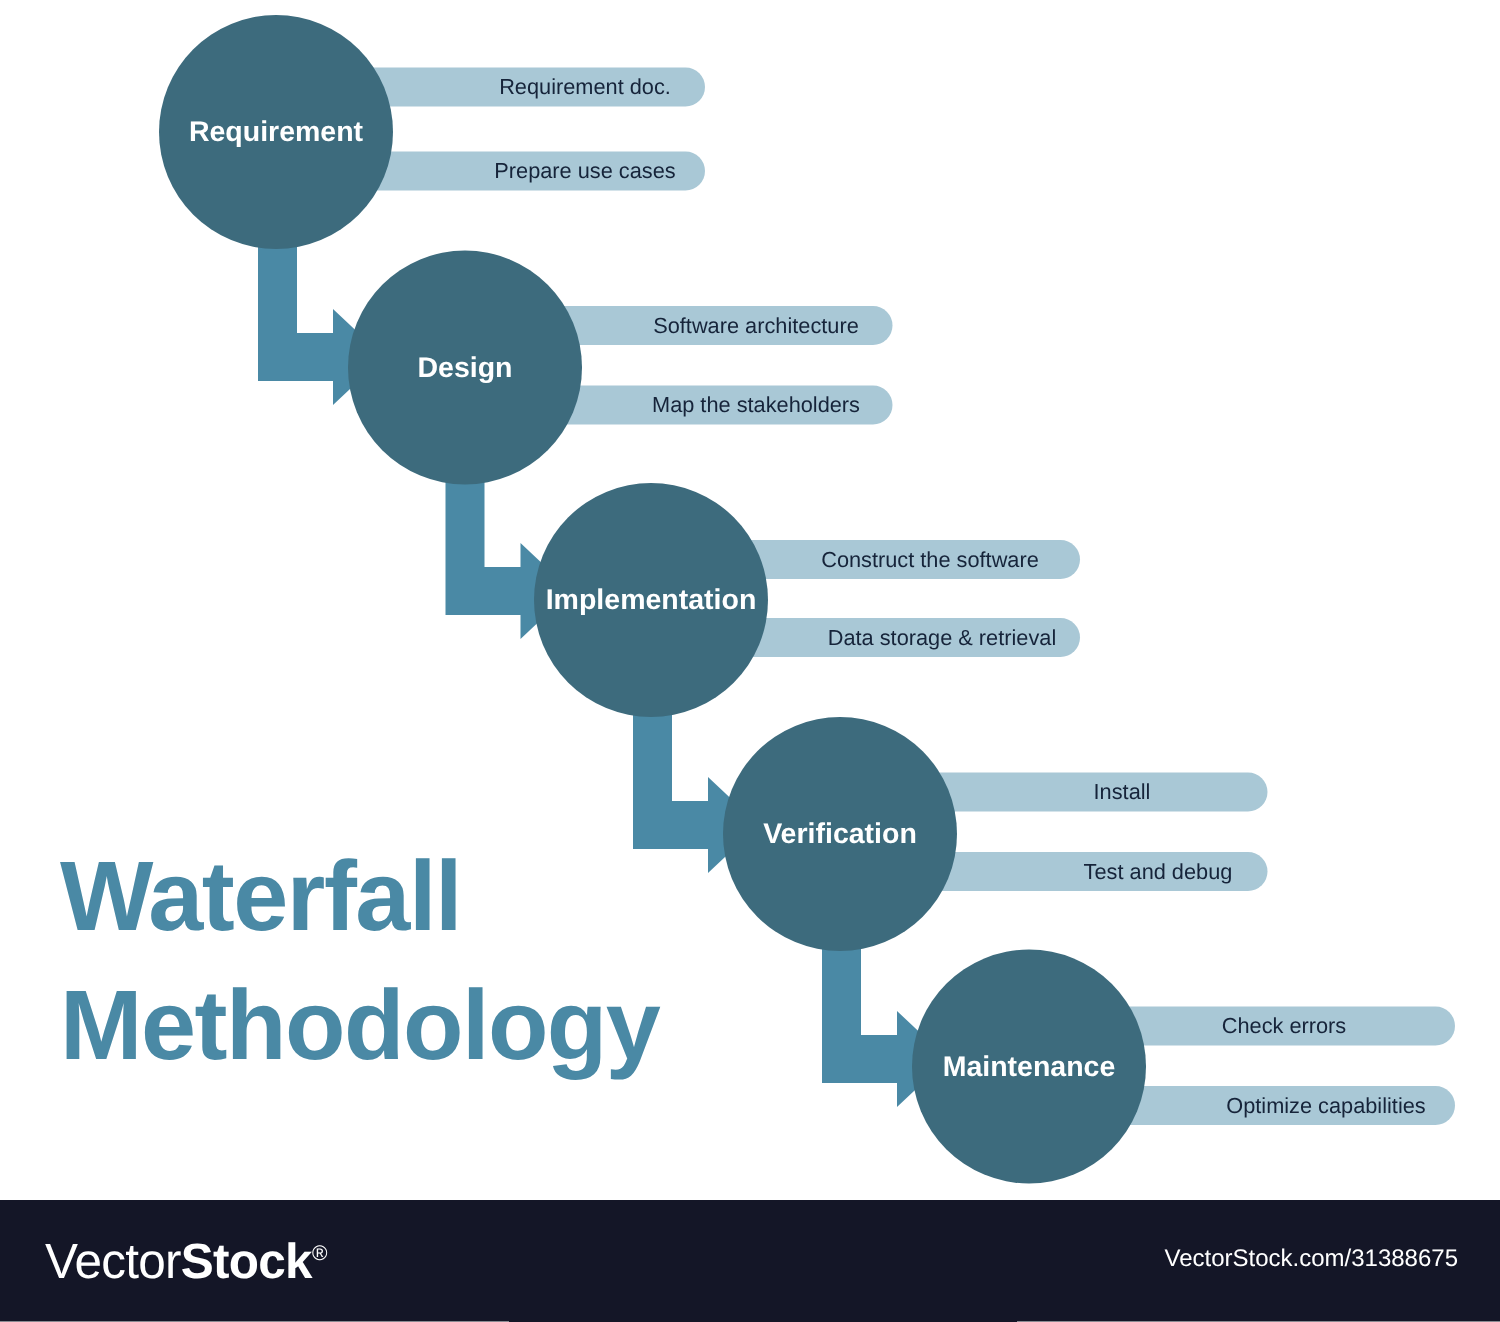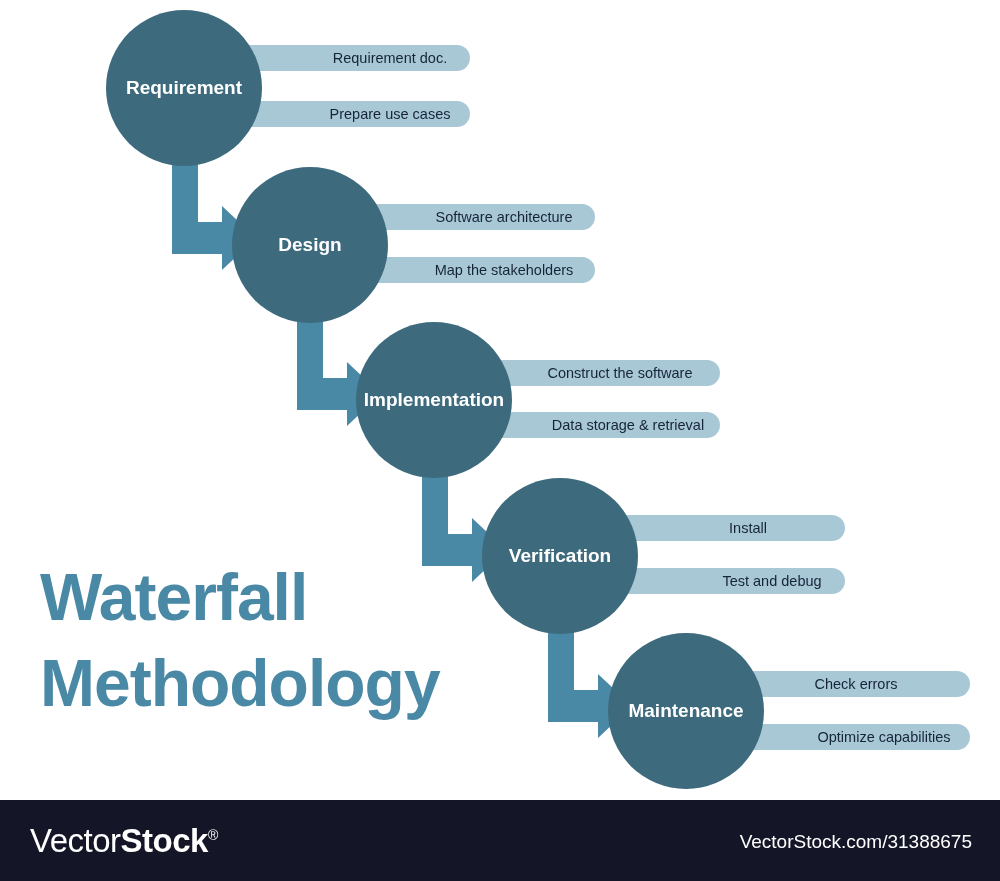--- a/index.html
+++ b/index.html
@@ -75,21 +75,21 @@
     font-size: 14px;
     vertical-align: super;
     font-weight: normal;
   }
   #footer-url {
     position: absolute;
     right: 28px;
     top: 31px;
     color: #ffffff;
     font-family: "Liberation Sans", sans-serif;
-    font-size: 19px;
+    font-size: 16px;
     white-space: nowrap;
   }
 </style>
 </head>
 <body>
 
 <div id="stage">
 
   <svg id="diagram-svg" viewBox="0 0 1000 800">
 

